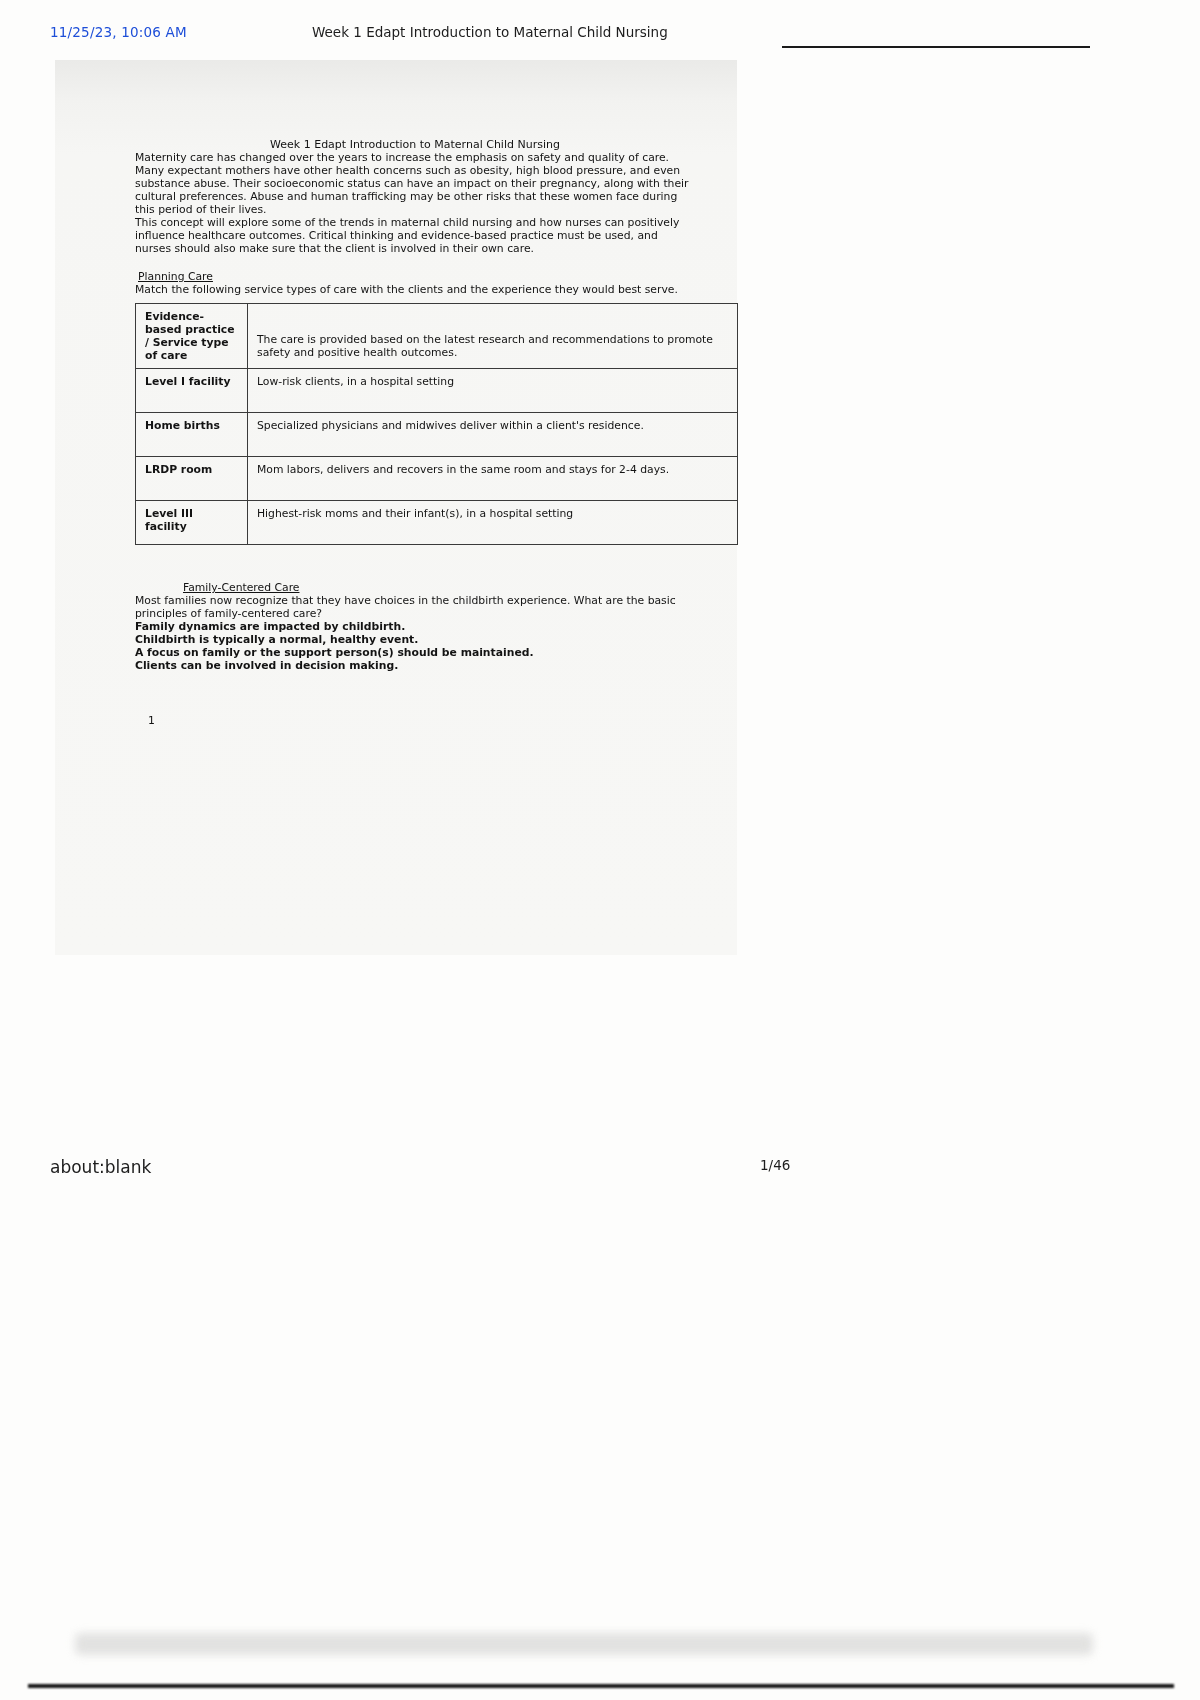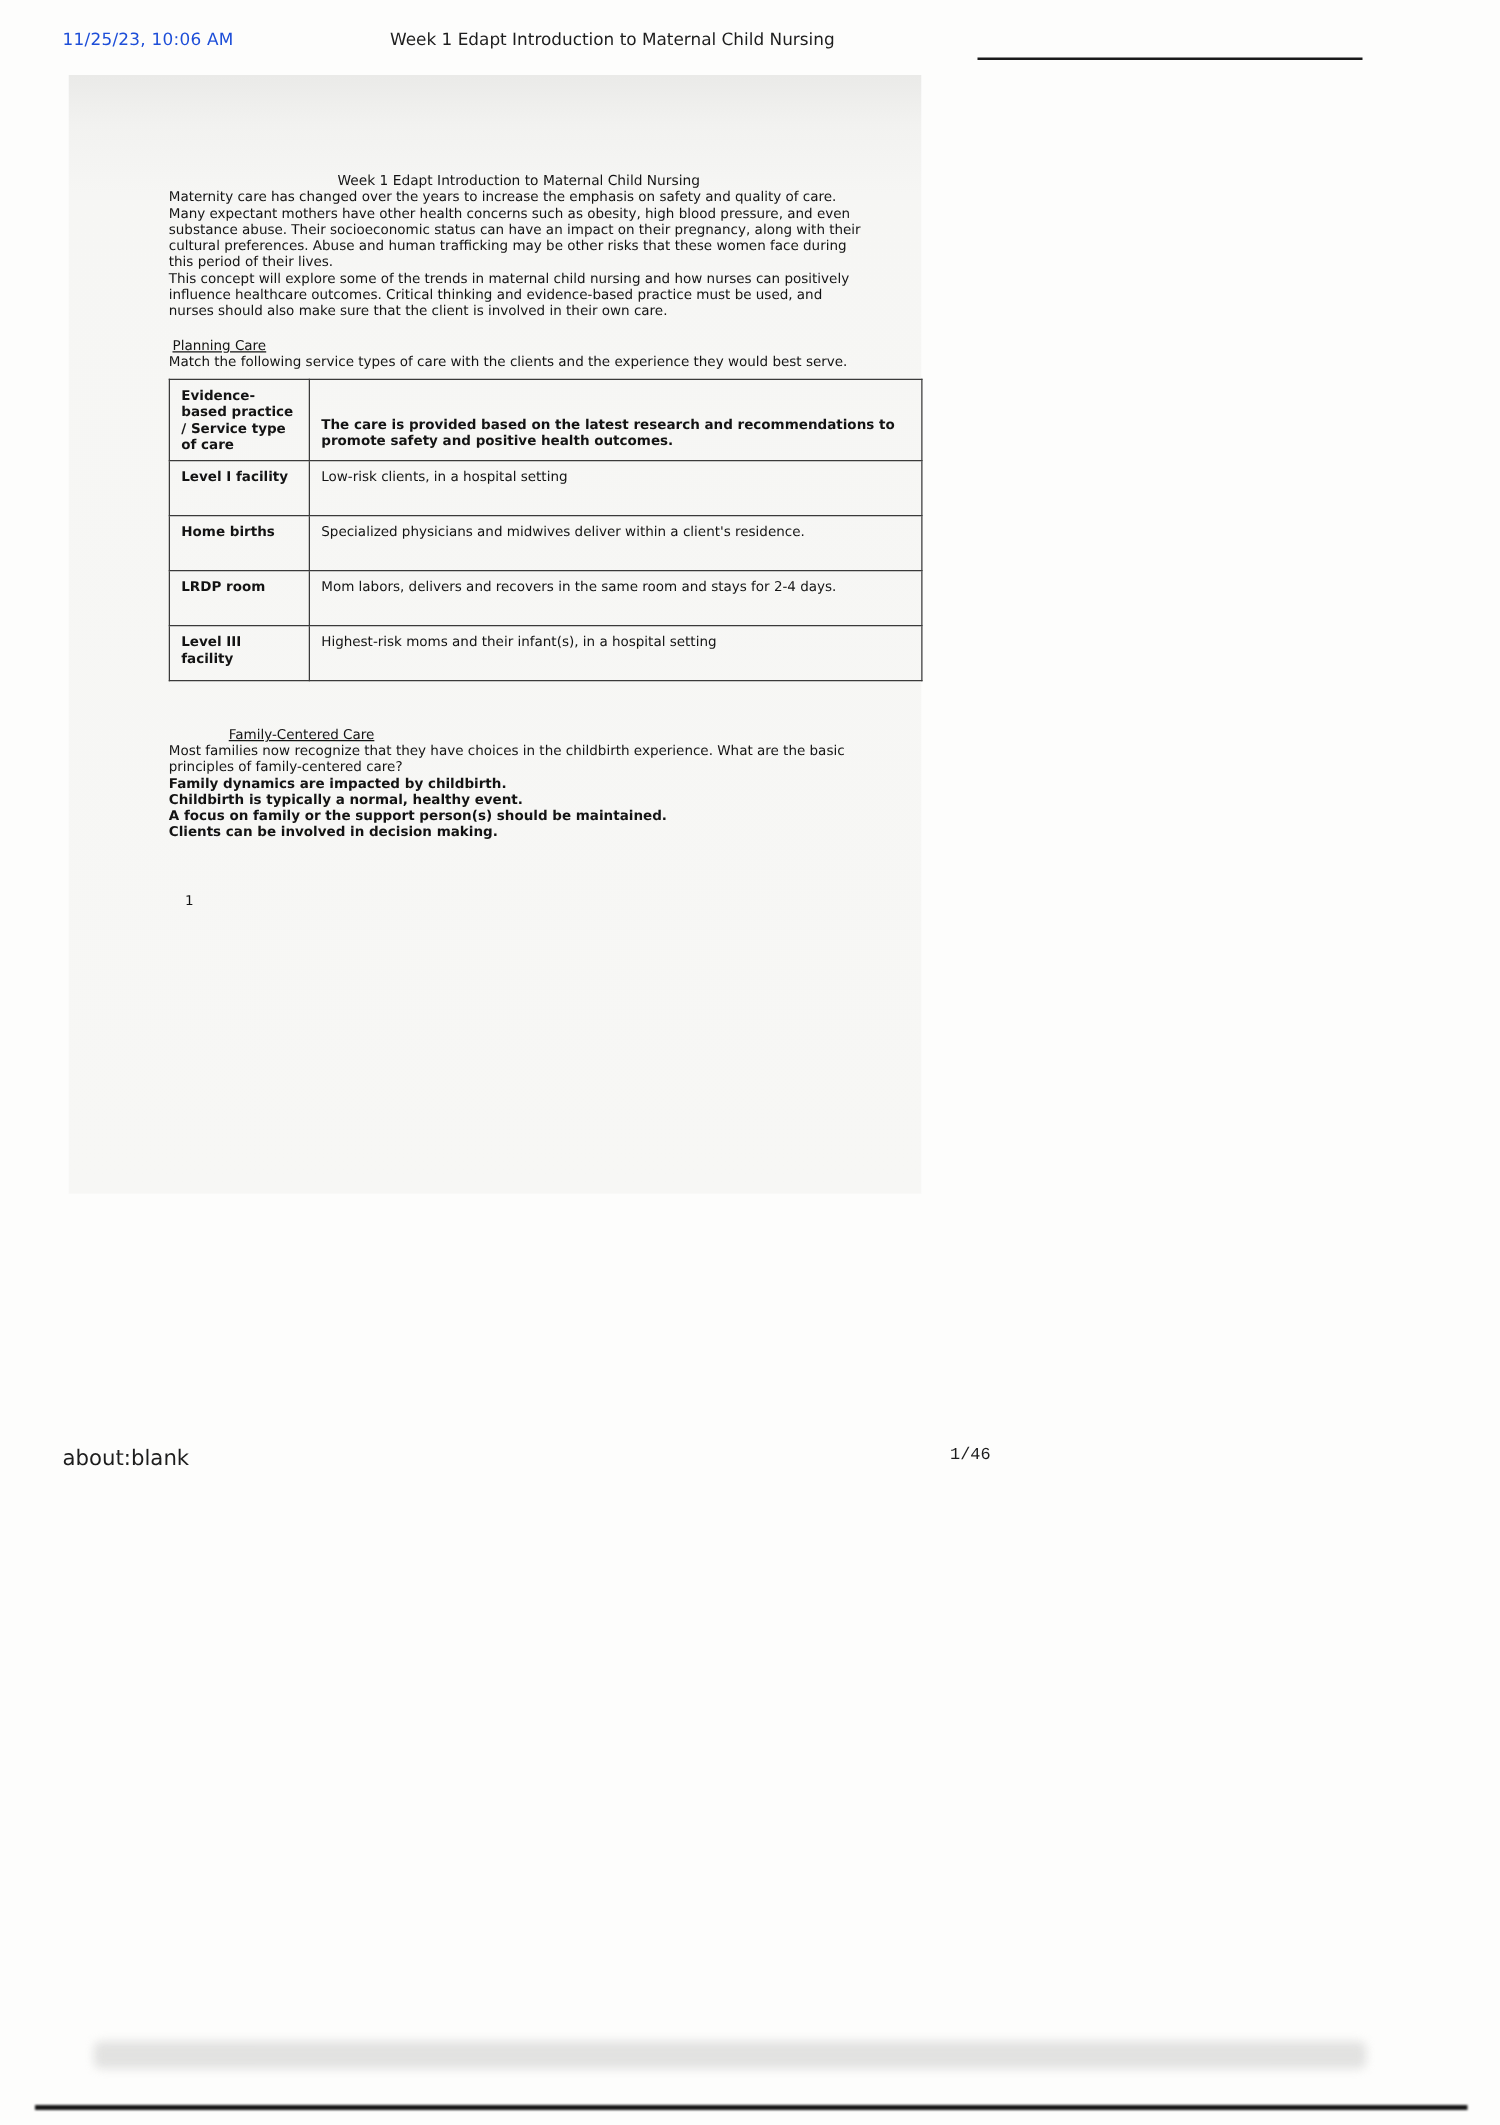--- a/index.html
+++ b/index.html
@@ -26,21 +26,21 @@
   .header-rule {
     position: absolute; top: 46px; left: 782px;
     width: 308px; height: 2px; background: #1a1a1a;
   }
   .print-footer-source {
     position: absolute; top: 1157px; left: 50px;
     font-size: 17px; color: #1d1d1d;
   }
   .print-footer-page {
     position: absolute; top: 1157px; left: 760px;
-    font-size: 13.5px; color: #1d1d1d; font-family: Liberation Mono, monospace;
+    font-size: 13.5px; color: #1d1d1d;
   }
 
   
   .scan-page {
     position: absolute; left: 55px; top: 60px;
     width: 682px; height: 895px;
     background: linear-gradient(180deg, #eaeae8 0px, #f2f2f0 40px, #f6f6f4 95px, #f7f7f5 100%);
   }
   .page-inner {
     position: absolute; left: 80px; top: 78px; width: 560px;
@@ -61,21 +61,21 @@
   table.match-table td {
     border: 1px solid #3a3a3a;
     vertical-align: top;
     padding: 6px 9px;
     font-size: 10.8px; line-height: 13px;
     word-wrap: break-word;
   }
   .col-term { width: 112px; }
   td.term { font-weight: bold; }
   tr.hdr-row { height: 64px; }
-  tr.hdr-row td.def { font-weight: bold; vertical-align: bottom; padding-bottom: 9px; }
+  tr.hdr-row td.def { font-weight: normal; vertical-align: bottom; padding-bottom: 9px; }
   tr.data-row { height: 44px; }
 
   .principles div { font-weight: bold; }
   .page-num { margin: 42px 0 0 13px; }
 
   
   .bottom-band {
     position: absolute; top: 1633px; left: 75px;
     width: 1018px; height: 22px;
     background: #d9d9d8; opacity: 0.75;

